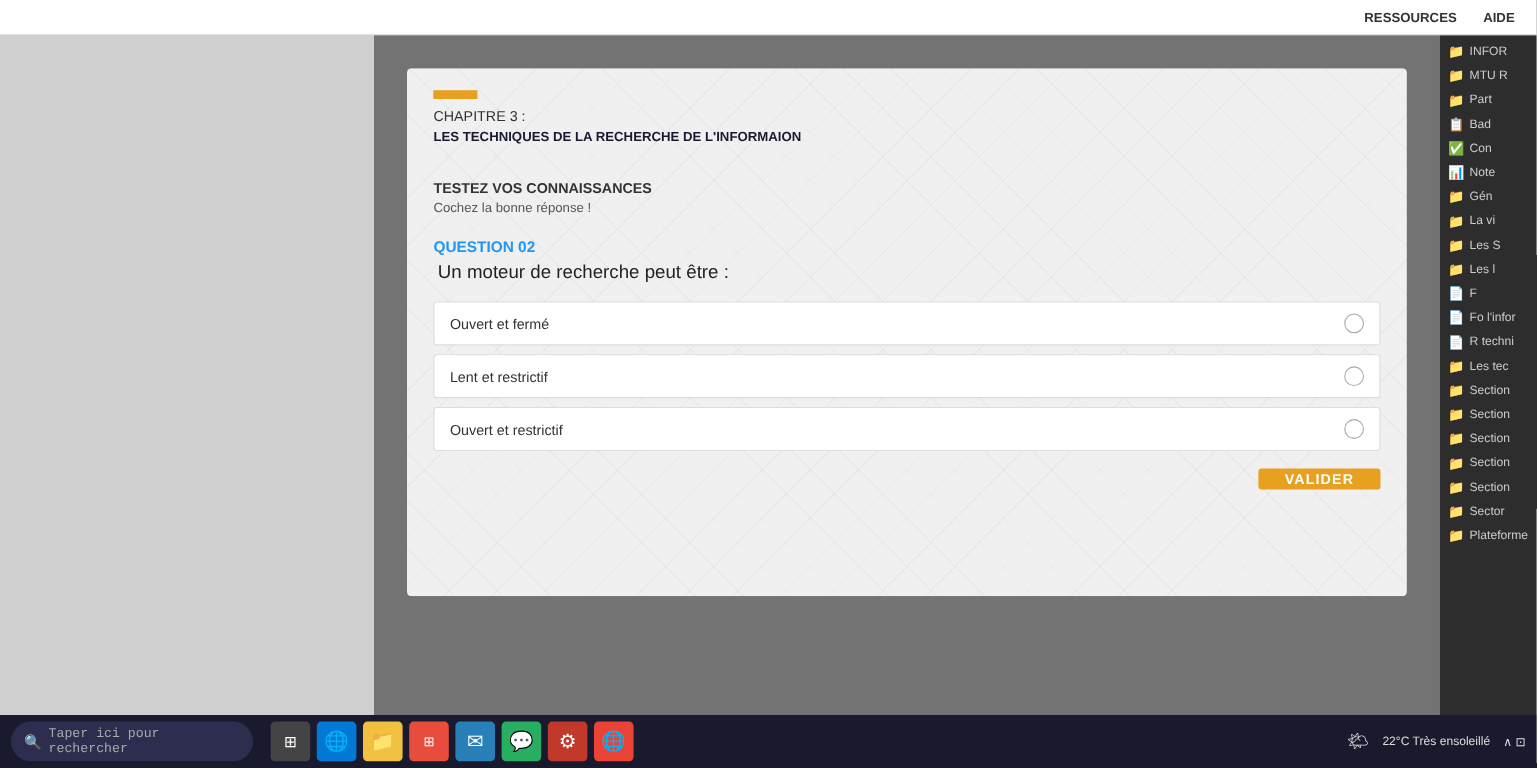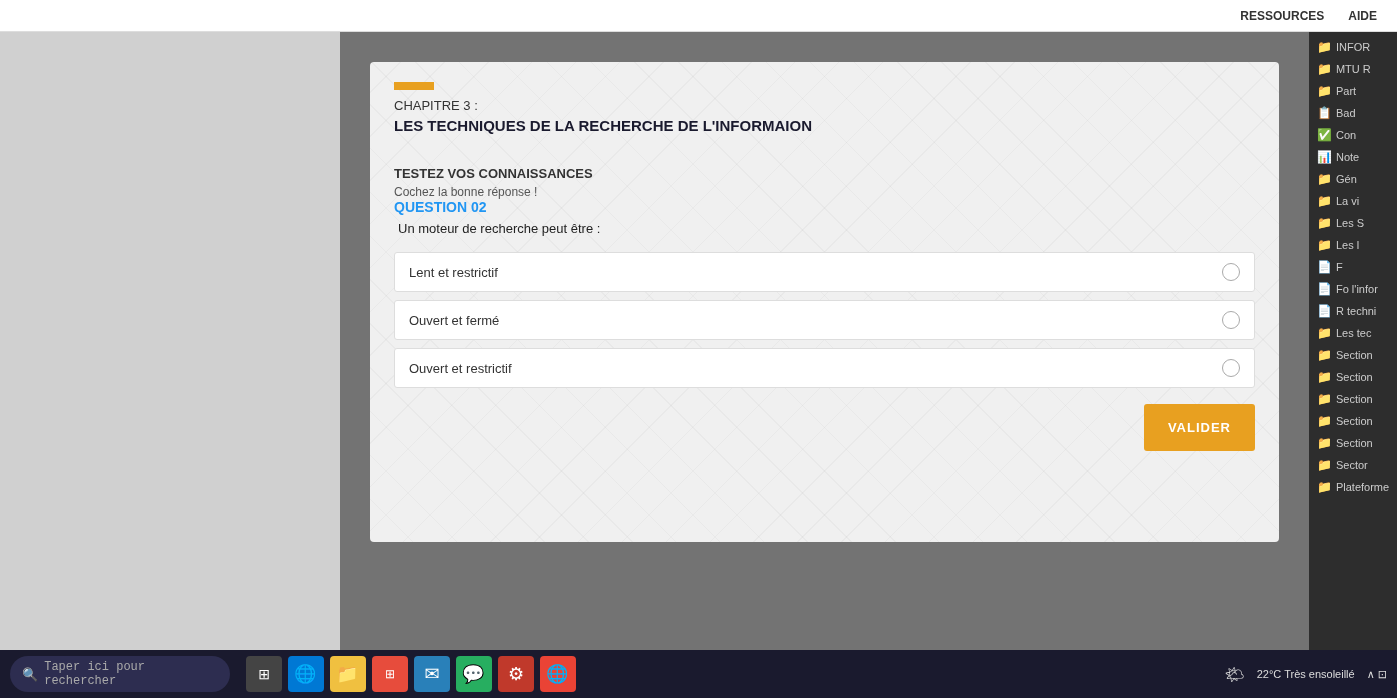--- a/index.html
+++ b/index.html
@@ -80,48 +80,49 @@
       margin-bottom: 8px;
     }
 
     .chapter-label {
       font-size: 13px;
       color: #333;
       margin-bottom: 4px;
     }
 
     .chapter-title {
-      font-size: 15px;
+      font-size: 12px;
       font-weight: bold;
       color: #1a1a2e;
       margin-bottom: 8px;
     }
 
     .test-section-title {
       font-size: 13px;
       font-weight: bold;
       color: #333;
       margin-bottom: 4px;
       margin-top: 32px;
     }
 
     .test-section-subtitle {
       font-size: 12px;
       color: #555;
+      margin-bottom: 20px;
     }
 
     .question-number {
       font-size: 14px;
       font-weight: bold;
       color: #2196f3;
       margin-bottom: 6px;
     }
 
     .question-text {
-      font-size: 13px;
+      font-size: 17px;
       color: #222;
       margin-bottom: 16px;
       padding-left: 4px;
     }
 
     .answer-option {
       display: flex;
       align-items: center;
       justify-content: space-between;
       background: #fff;
@@ -149,21 +150,21 @@
     .validate-btn-wrapper {
       display: flex;
       justify-content: flex-end;
       margin-top: 16px;
     }
 
     .validate-btn {
       background: #e8a020;
       color: #fff;
       border: none;
-      padding: 16px 24px;
+      padding: 2px 24px;
       font-size: 13px;
       font-weight: bold;
       border-radius: 3px;
       cursor: pointer;
       letter-spacing: 1px;
     }
 
     
     .right-sidebar {
       width: 88px;
@@ -271,25 +272,25 @@
       <div class="chapter-label">CHAPITRE 3 :</div>
       <div class="chapter-title">LES TECHNIQUES DE LA RECHERCHE DE L'INFORMAION</div>
 
       <div class="test-section-title">TESTEZ VOS CONNAISSANCES</div>
       <div class="test-section-subtitle">Cochez la bonne réponse !</div>
 
       <div class="question-number">QUESTION 02</div>
       <div class="question-text">Un moteur de recherche peut être :</div>
 
       <div class="answer-option">
-        <span class="answer-label">Lent et restrictif</span>
+        <span class="answer-label">Ouvert et fermé</span>
         <div class="radio-circle"></div>
       </div>
       <div class="answer-option">
-        <span class="answer-label">Ouvert et fermé</span>
+        <span class="answer-label">Lent et restrictif</span>
         <div class="radio-circle"></div>
       </div>
       <div class="answer-option">
         <span class="answer-label">Ouvert et restrictif</span>
         <div class="radio-circle"></div>
       </div>
 
       <div class="validate-btn-wrapper">
         <button class="validate-btn">VALIDER</button>
       </div>

